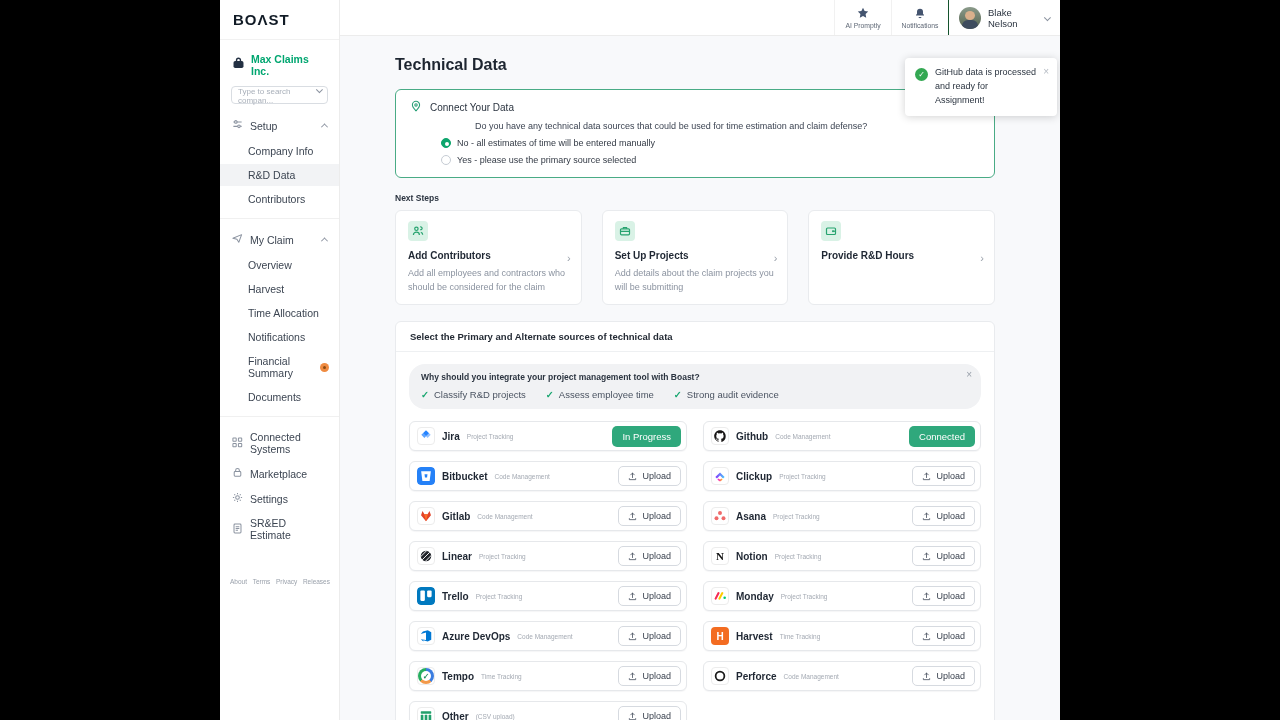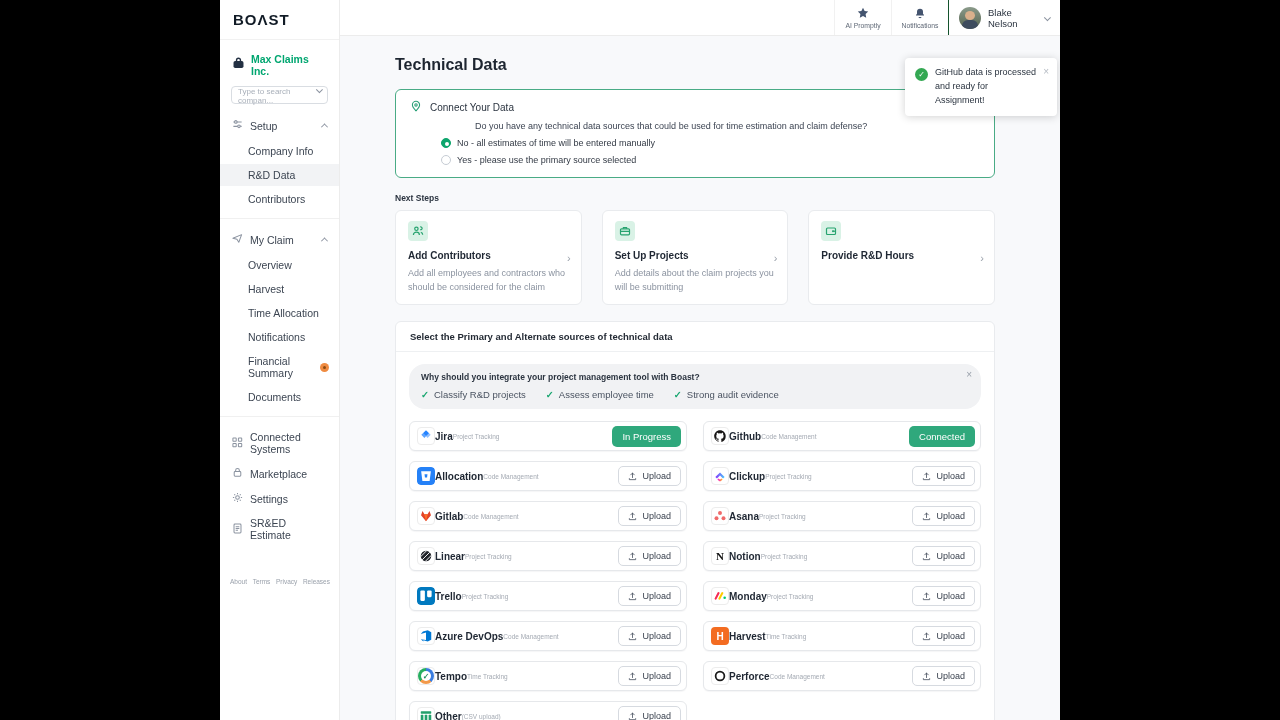--- a/index.html
+++ b/index.html
@@ -62,21 +62,21 @@
   .sources-panel { width:600px; margin-top:16px; background:#fff; border:1px solid #e9ebee; border-radius:6px; padding-bottom:4px; }
   .src-head { padding:9px 14px; font-size:9.5px; font-weight:bold; color:#242b35; border-bottom:1px solid #eef0f2; }
   .banner { margin:12px 13px 11px; background:#f1f2f4; border-radius:16px; padding:8px 12px 9px; position:relative; }
   .banner-title { font-size:8.5px; font-weight:bold; color:#2b3440; }
   .banner-close { position:absolute; right:9px; top:5px; color:#9aa1ab; font-size:10px; cursor:pointer; }
   .benefits { display:flex; gap:20px; margin-top:7px; font-size:9.5px; color:#4a5361; }
   .benefit { display:flex; align-items:center; gap:5px; }
   .bcheck { color:#14a56d; font-weight:bold; font-size:9.5px; }
 
   .grid { display:grid; grid-template-columns:1fr 1fr; gap:10px 16px; padding:1px 13px 13px; }
-  .src-card { height:30px; background:#fff; border:1px solid #e6e8eb; border-radius:6px; display:flex; align-items:center; padding:0 5px 0 7px; box-shadow:0 1px 1px rgba(16,24,40,.04); }
+  .src-card { height:30px; background:#fff; border:1px solid #e6e8eb; border-radius:6px; display:flex; align-items:center; padding:0 5px 0 7px; gap:7px; box-shadow:0 1px 1px rgba(16,24,40,.04); }
   .src-icon { width:18px; height:18px; flex:none; display:flex; align-items:center; justify-content:center; border-radius:4px; overflow:hidden; }
   .tile { border:1px solid #ececec; background:#fff; }
   .src-name { font-size:10px; font-weight:bold; color:#1f2733; white-space:nowrap; }
   .src-type { font-size:6.5px; color:#a4aab3; white-space:nowrap; }
   .spacer { flex:1; }
   .btn-upload { height:20px; border:1px solid #d6dae0; border-radius:5px; background:#fff; display:flex; align-items:center; gap:5px; padding:8px 9px; font-size:9px; color:#39414e; font-family:inherit; cursor:pointer; flex:none; }
   .btn-status { height:21px; border:none; border-radius:5px; background:#2fa87c; color:#fff; font-size:9.5px; padding:0 10px; font-family:inherit; cursor:pointer; flex:none; }
   .notion-n { font-family:"Liberation Serif",serif; font-weight:bold; font-size:11px; color:#111; }
   .harvest-tile { background:#f36c21; color:#fff; font-weight:bold; font-size:10px; }
   .tempo-ring { width:16px; height:16px; border-radius:50%; background:conic-gradient(#3b7de0 0 38%, #f2994a 38% 64%, #27ae60 64% 100%); position:relative; display:flex; align-items:center; justify-content:center; }
@@ -359,21 +359,21 @@
           </div>
 
           <div class="src-card">
             <span class="src-icon">
               <svg width="18" height="18" viewBox="0 0 24 24">
                   <rect width="24" height="24" rx="5" fill="#2581f7"></rect>
                   <path fill="#fff" d="M5.5 5.5h13l-1.7 13H7.2z"></path>
                   <path fill="#2581f7" d="M10 9.5h4l-.6 4.5h-2.8z"></path>
                 </svg>
             </span>
-            <span class="src-name">Allocation</span>
+            <span class="src-name">Bitbucket</span>
             <span class="src-type">Code Management</span>
             <span class="spacer"></span>
             <button class="btn-upload">
               <svg width="9" height="9" viewBox="0 0 12 12">
                   <path d="M6 1.4v6M3.6 3.8L6 1.4l2.4 2.4M1.8 8.8v1.4h8.4V8.8" stroke="#4a5361" stroke-width="1.1" fill="none" stroke-linecap="round" stroke-linejoin="round"></path>
                 </svg>
               <span>Upload</span>
             </button>
           </div>
 

